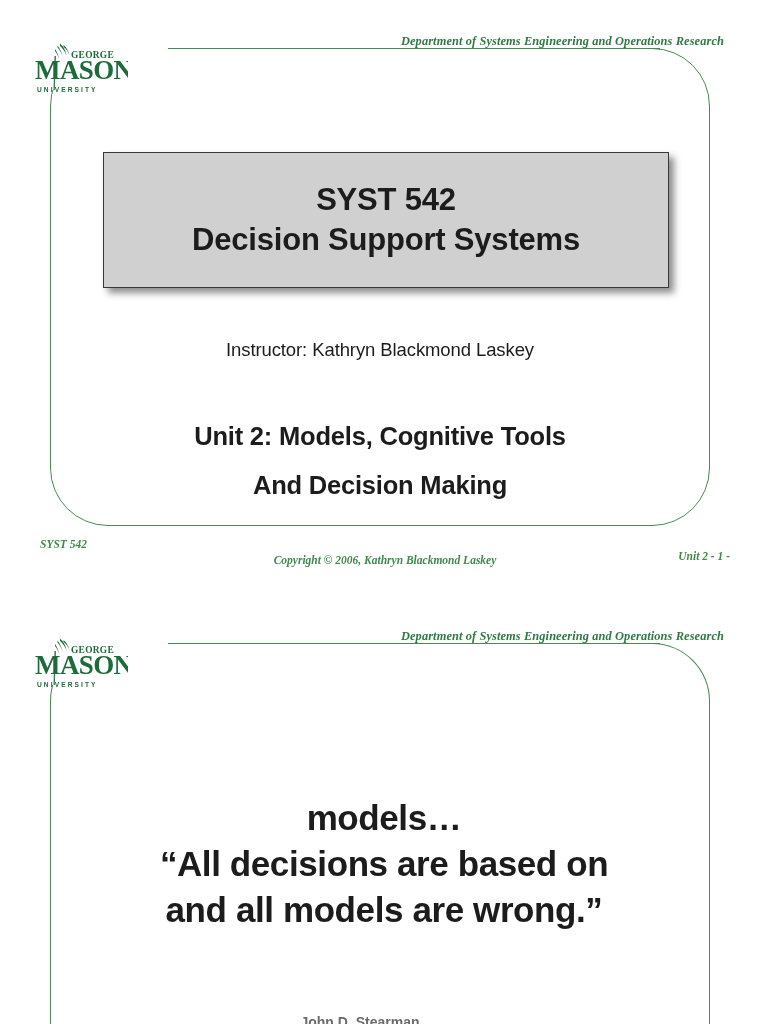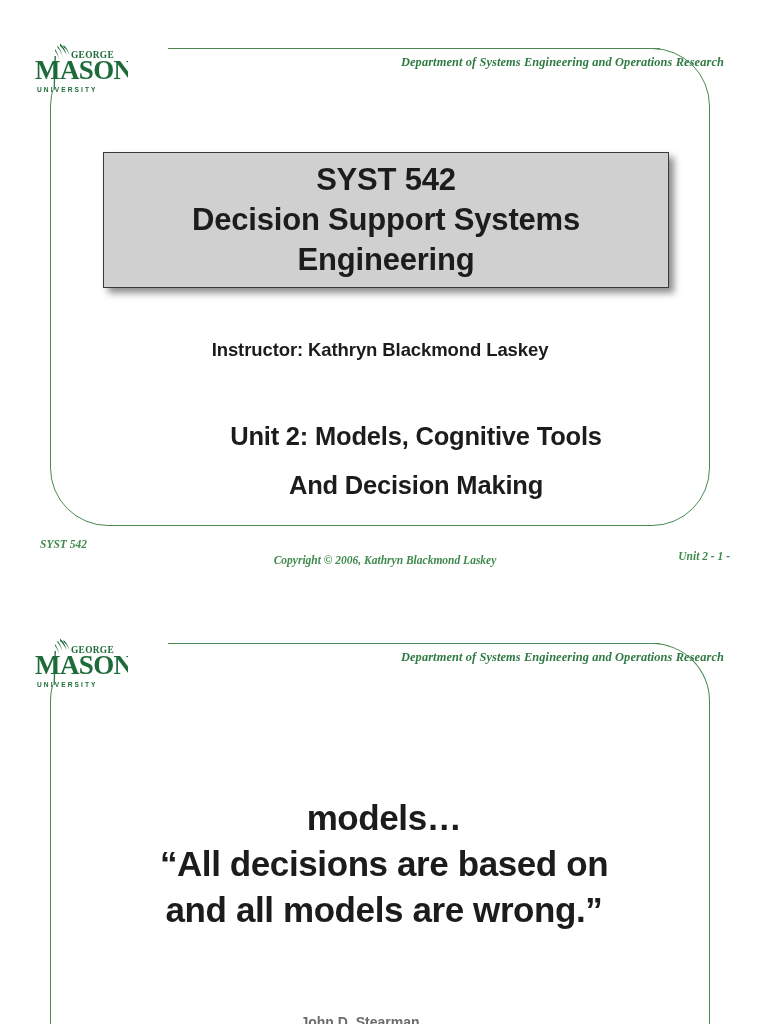--- a/index.html
+++ b/index.html
@@ -85,21 +85,20 @@
     position: absolute;
     right: 44px;
     top: 34px;
     font-family: "Liberation Serif", serif;
     font-style: italic;
     font-weight: 700;
     font-size: 12.4px;
     color: #2f7a43;
     letter-spacing: 0.1px;
     white-space: nowrap;
-    margin-top: 21px;
   }
 
   
   .title-box {
     position: absolute;
     left: 103px;
     top: 152px;
     width: 566px;
     height: 136px;
     background: #d0d0d0;
@@ -123,32 +122,31 @@
   
   .instructor-block {
     position: absolute;
     left: 50px;
     top: 334px;
     width: 660px;
     text-align: center;
   }
   .instr-line {
     font-size: 18.5px;
-    font-weight: bold;
+    font-weight: normal;
     color: #1c1c1c;
     line-height: 1.72;
     letter-spacing: -0.1px;
   }
   .unit-block {
     position: absolute;
     left: 50px;
     top: 412px;
     width: 660px;
     text-align: center;
-    margin-left: 36px;
   }
   .unit-line {
     font-size: 25.5px;
     font-weight: bold;
     color: #1c1c1c;
     line-height: 1.94;
     letter-spacing: -0.2px;
   }
 
   
@@ -224,21 +222,20 @@
         <text x="4" y="50" font-family="Liberation Sans, sans-serif" font-size="6.6" font-weight="bold" fill="#1e6b3a" letter-spacing="2.1">UNIVERSITY</text>
       </svg>
     </div>
 
     <div class="dept-header">Department of Systems Engineering and Operations Research</div>
 
     <div class="title-box">
       <div class="title-text">
         <span class="line">SYST 542</span>
         <span class="line">Decision Support Systems</span>
-        <span class="line">Engineering</span>
       </div>
     </div>
 
     <div class="instructor-block">
       <div class="instr-line">Instructor:  Kathryn Blackmond Laskey</div>
     </div>
 
     <div class="unit-block">
       <div class="unit-line">Unit 2:  Models, Cognitive Tools</div>
       <div class="unit-line">And Decision Making</div>

